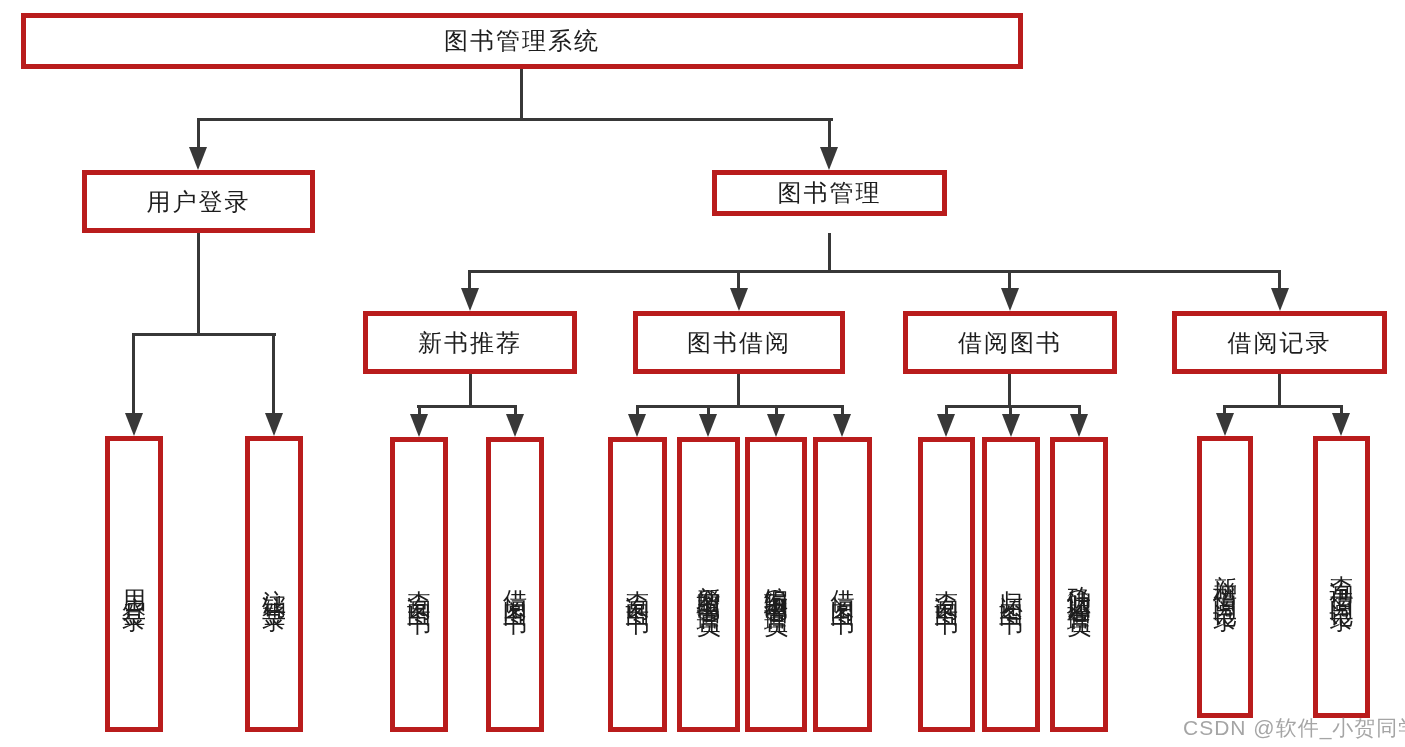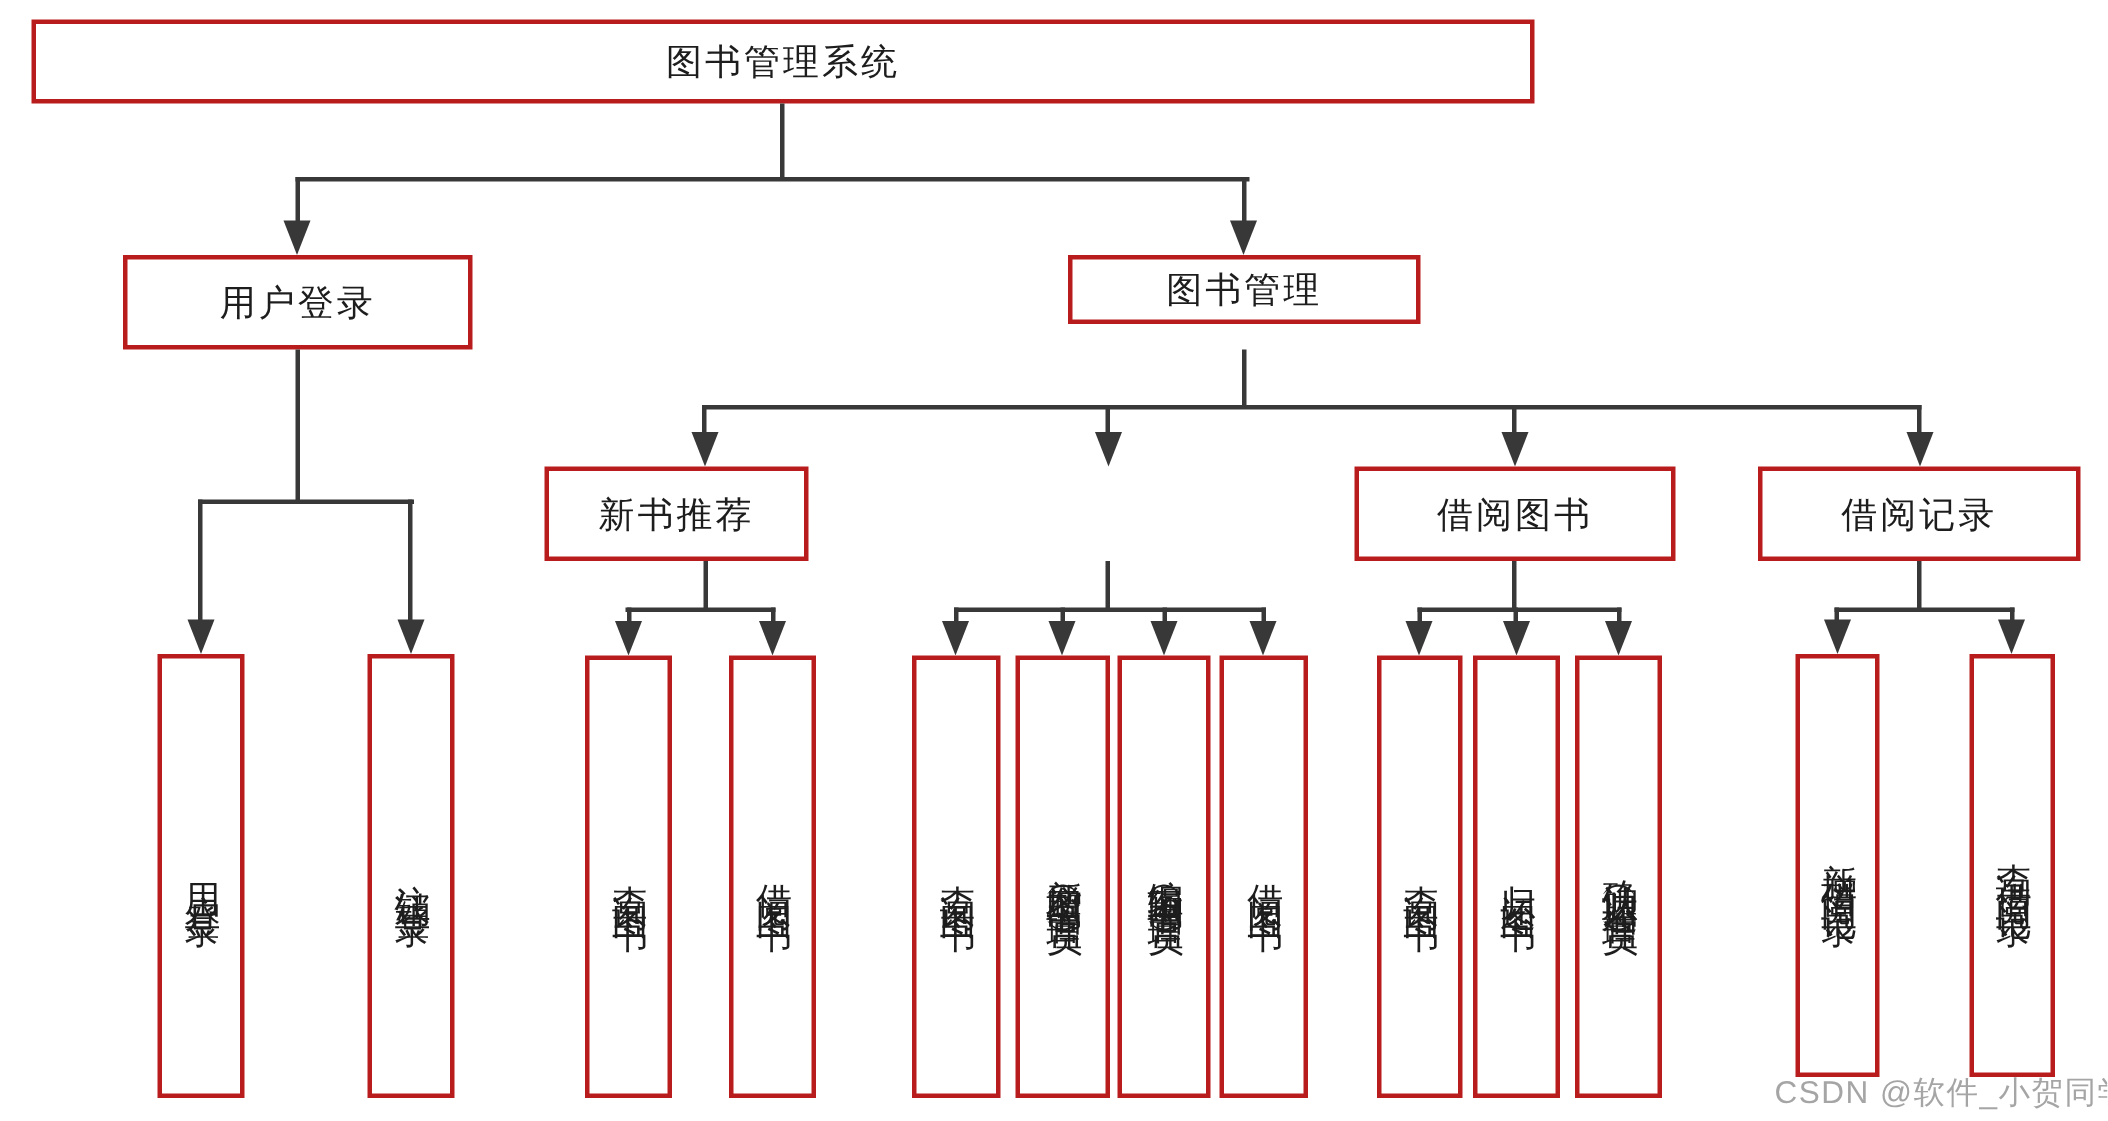--- a/index.html
+++ b/index.html
@@ -1,40 +1,40 @@
 <!DOCTYPE html>
 <html><head>
 <meta charset="utf-8">
 <style>
   html,body{margin:0;padding:0;background:#ffffff;}
   .canvas{
     position:relative;width:1405px;height:747px;background:#ffffff;overflow:hidden;
     font-family:"Liberation Sans","DejaVu Sans",sans-serif;
   }
   .box{
-    position:absolute;background:#ffffff;border:3px solid #b91c1c;box-sizing:border-box;
+    position:absolute;background:#ffffff;border:5px solid #b91c1c;box-sizing:border-box;
     display:flex;align-items:center;justify-content:center;
     font-size:24px;color:#1d1d1d;letter-spacing:2px;white-space:nowrap;
   }
   .vbox{
     writing-mode:vertical-rl;text-orientation:mixed;
     letter-spacing:7px;font-size:24px;line-height:1;white-space:normal;
   }
   .hline{position:absolute;height:3px;background:#383838;}
   .vline{position:absolute;width:3px;background:#383838;}
   .arrow{
     position:absolute;width:0;height:0;
     border-left:9px solid transparent;border-right:9px solid transparent;
     border-top:23px solid #383838;
   }
   
   #n-root{left:21px;top:13px;width:1002px;height:56px;}
   #n-login{left:82px;top:170px;width:233px;height:63px;}
   #n-mgmt{left:712px;top:170px;width:235px;height:46px;}
-  #n-rec{left:363px;top:311px;width:176px;height:63px;}
+  #n-rec{left:363px;top:311px;width:214px;height:63px;}
   #n-borrow{left:633px;top:311px;width:212px;height:63px;}
   #n-current{left:903px;top:311px;width:214px;height:63px;}
   #n-records{left:1172px;top:311px;width:215px;height:63px;}
   #b-l1{left:105px;top:436px;width:58px;height:296px;}
   #b-l2{left:245px;top:436px;width:58px;height:296px;}
   #b-n1{left:390px;top:437px;width:58px;height:295px;}
   #b-n2{left:486px;top:437px;width:58px;height:295px;}
   #b-b1{left:608px;top:437px;width:59px;height:295px;}
   #b-b2{left:677px;top:437px;width:63px;height:295px;letter-spacing:4px;}
   #b-b3{left:745px;top:437px;width:62px;height:295px;letter-spacing:4px;}
@@ -78,20 +78,21 @@
   <div class="vline" style="left:468px;top:270px;height:20px;"></div>
   <div class="arrow" style="left:461px;top:288px;"></div>
   <div class="vline" style="left:737px;top:270px;height:20px;"></div>
   <div class="arrow" style="left:730px;top:288px;"></div>
   <div class="vline" style="left:1008px;top:270px;height:20px;"></div>
   <div class="arrow" style="left:1001px;top:288px;"></div>
   <div class="vline" style="left:1278px;top:270px;height:20px;"></div>
   <div class="arrow" style="left:1271px;top:288px;"></div>
 
   <div class="box" id="n-rec">新书推荐</div>
+  <div class="box" id="n-borrow">图书借阅</div>
   <div class="box" id="n-current">借阅图书</div>
   <div class="box" id="n-records">借阅记录</div>
 
   <div class="vline" style="left:469px;top:374px;height:34px;"></div>
   <div class="hline" style="left:417px;top:405px;width:100px;"></div>
   <div class="vline" style="left:418px;top:405px;height:11px;"></div>
   <div class="arrow" style="left:410px;top:414px;"></div>
   <div class="vline" style="left:514px;top:405px;height:11px;"></div>
   <div class="arrow" style="left:506px;top:414px;"></div>
 

